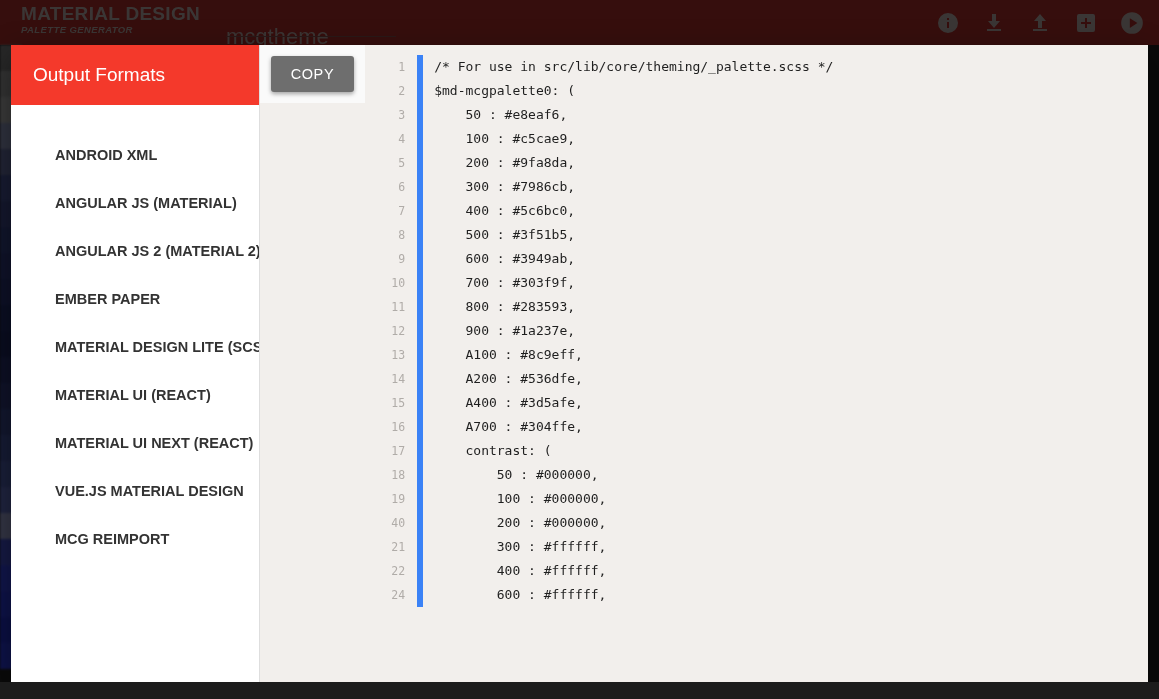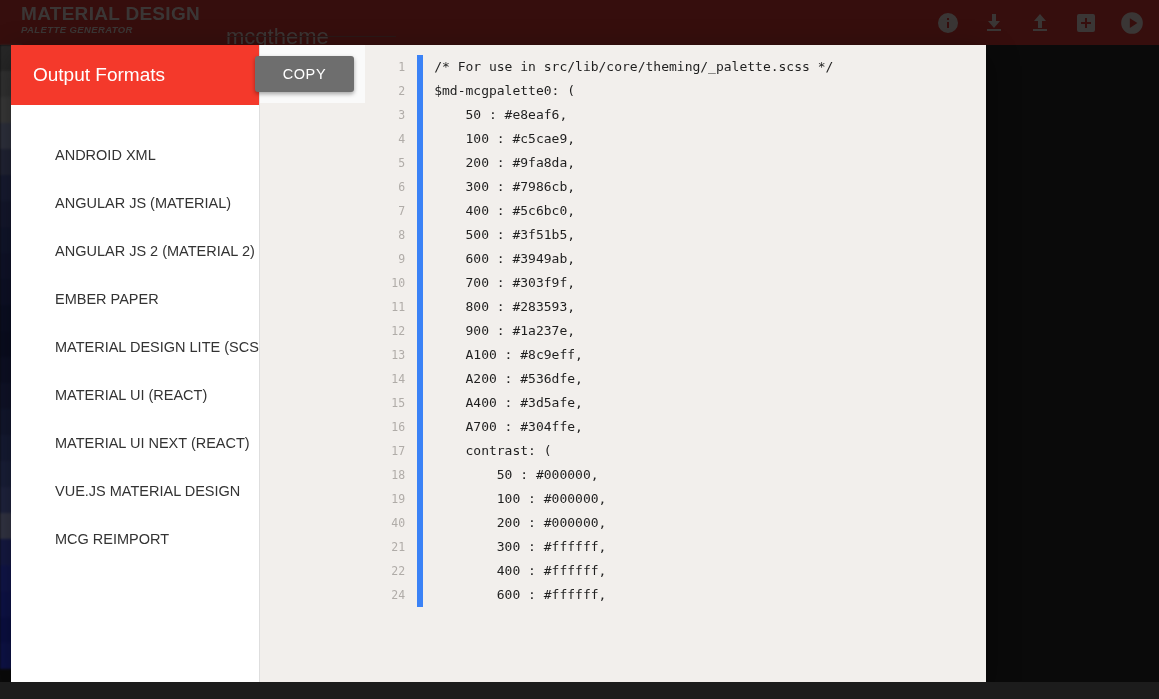--- a/index.html
+++ b/index.html
@@ -117,21 +117,21 @@
     inset: 0;
     background: rgba(0,0,0,0.62);
     z-index: 2;
   }
 
   
   .dialog {
     position: absolute;
     left: 11px;
     top: 45px;
-    width: 975px;
+    width: 1137px;
     height: 637px;
     background: #7f1d1d;
     z-index: 3;
     display: flex;
     overflow: hidden;
     box-shadow: 0 10px 30px rgba(0,0,0,0.45);
   }
 
   
   .sidebar {
@@ -159,20 +159,21 @@
   .sidebar-item {
     height: 48px;
     display: flex;
     align-items: center;
     padding-left: 44px;
     font-size: 14.5px;
     color: #333333;
     white-space: nowrap;
     overflow: hidden;
     cursor: pointer;
+    font-weight: bold;
   }
 
   
   .content {
     flex: 1;
     display: flex;
     flex-direction: row;
     min-width: 0;
     background: #f2efec;
   }
@@ -199,21 +200,21 @@
     position: absolute;
     right: 11px;
     top: 11px;
     background: #6e6e6e;
     color: #ffffff;
     border: none;
     border-radius: 3px;
     font-family: "Liberation Sans", sans-serif;
     font-size: 14.5px;
     letter-spacing: 0.6px;
-    padding: 0 28px;
+    padding: 0 20px;
     height: 36px;
     cursor: pointer;
     box-shadow: 0 2px 4px rgba(0,0,0,0.35);
   }
 
   .code-area {
     flex: 1;
     background: #f2efec;
     padding-top: 10px;
     overflow: hidden;

